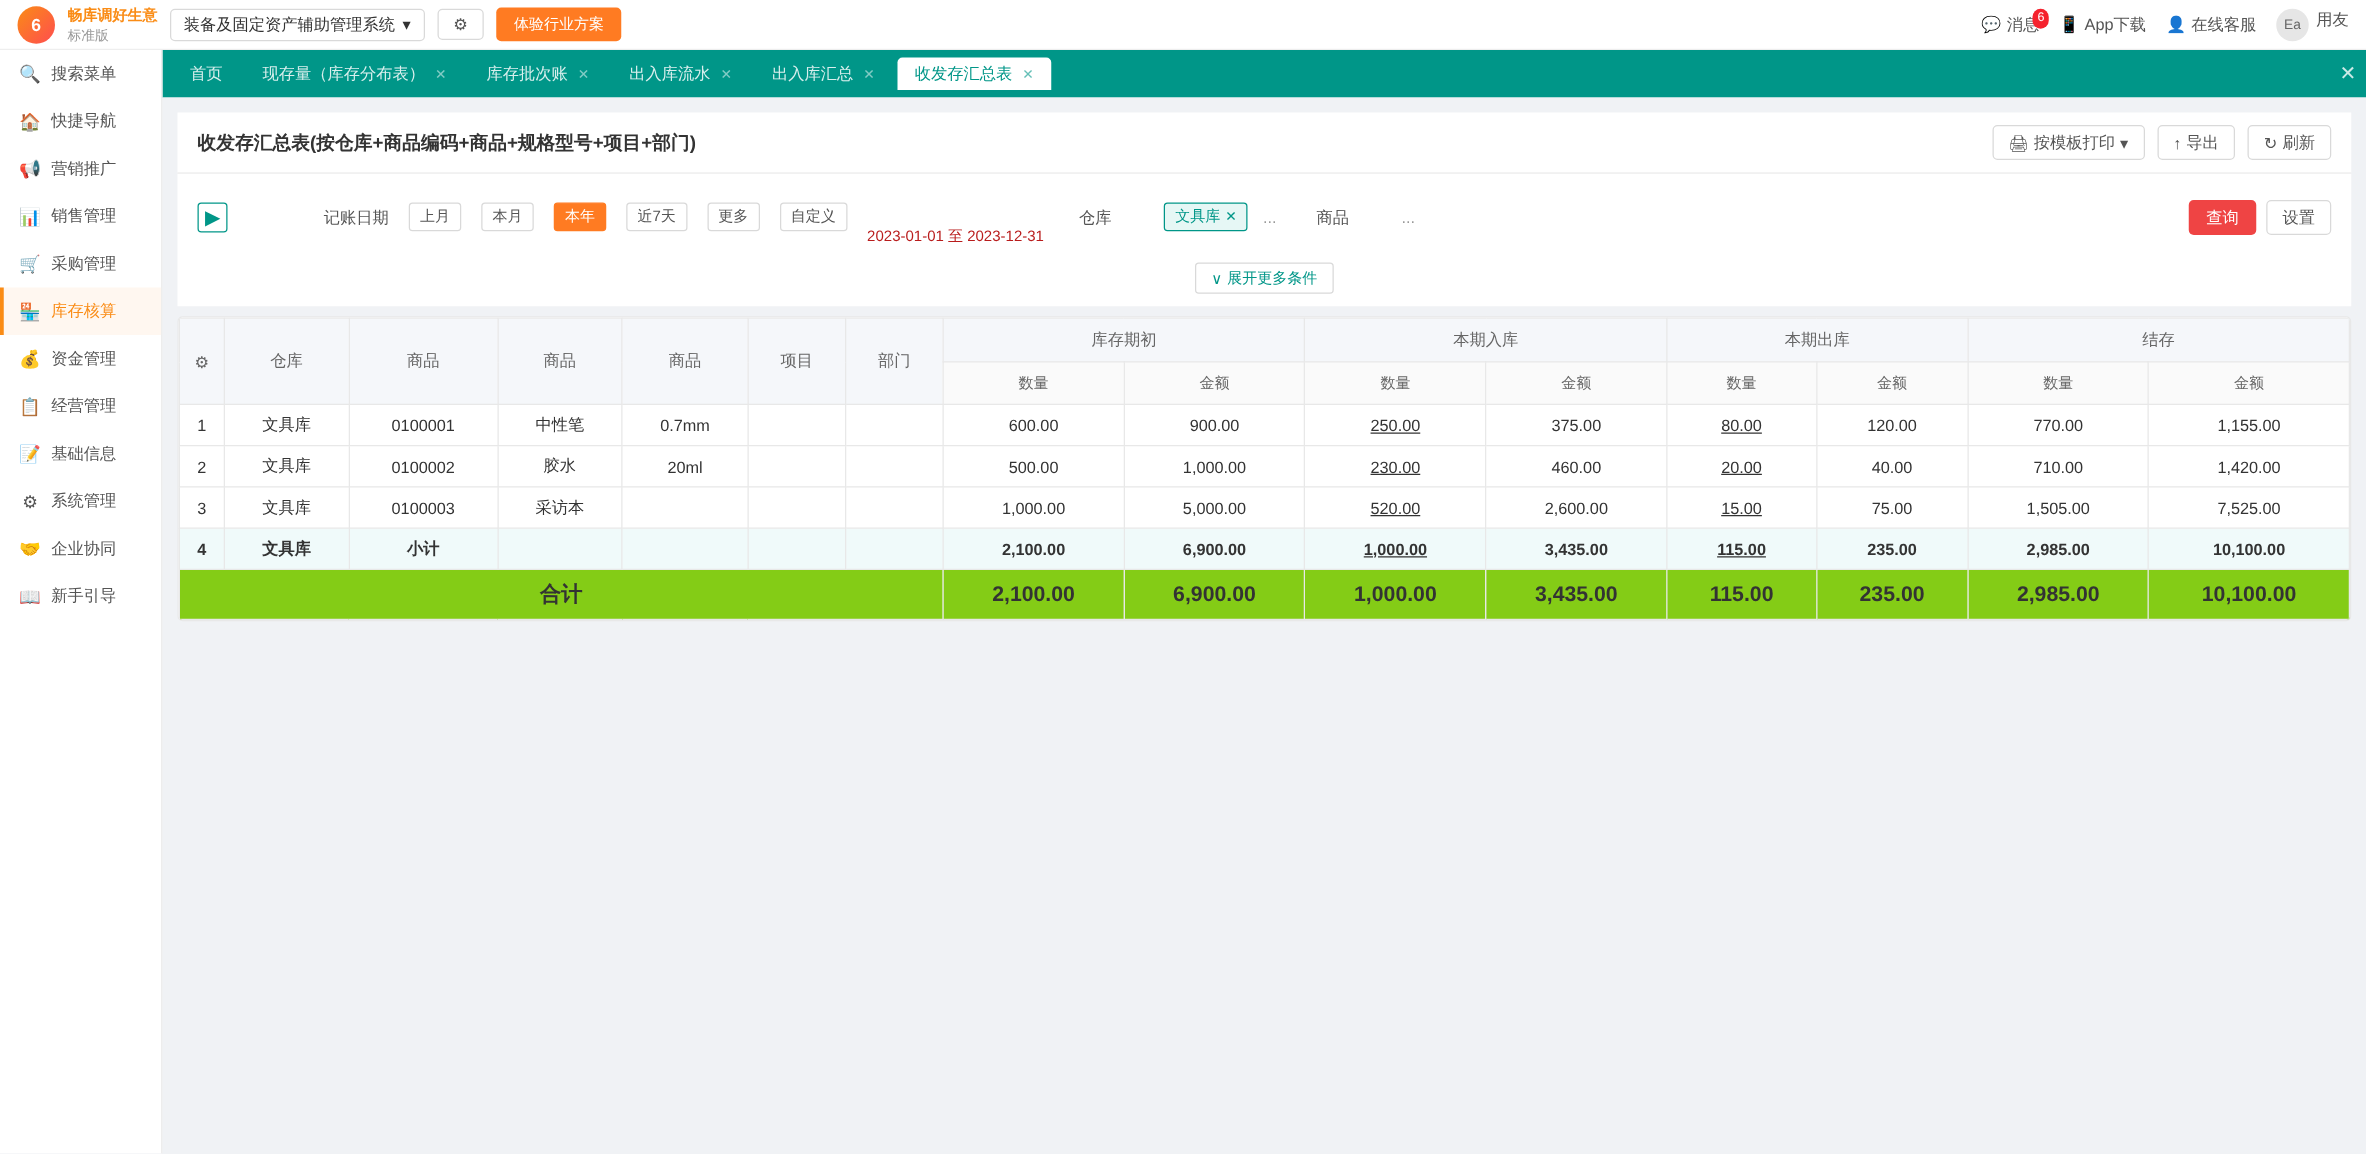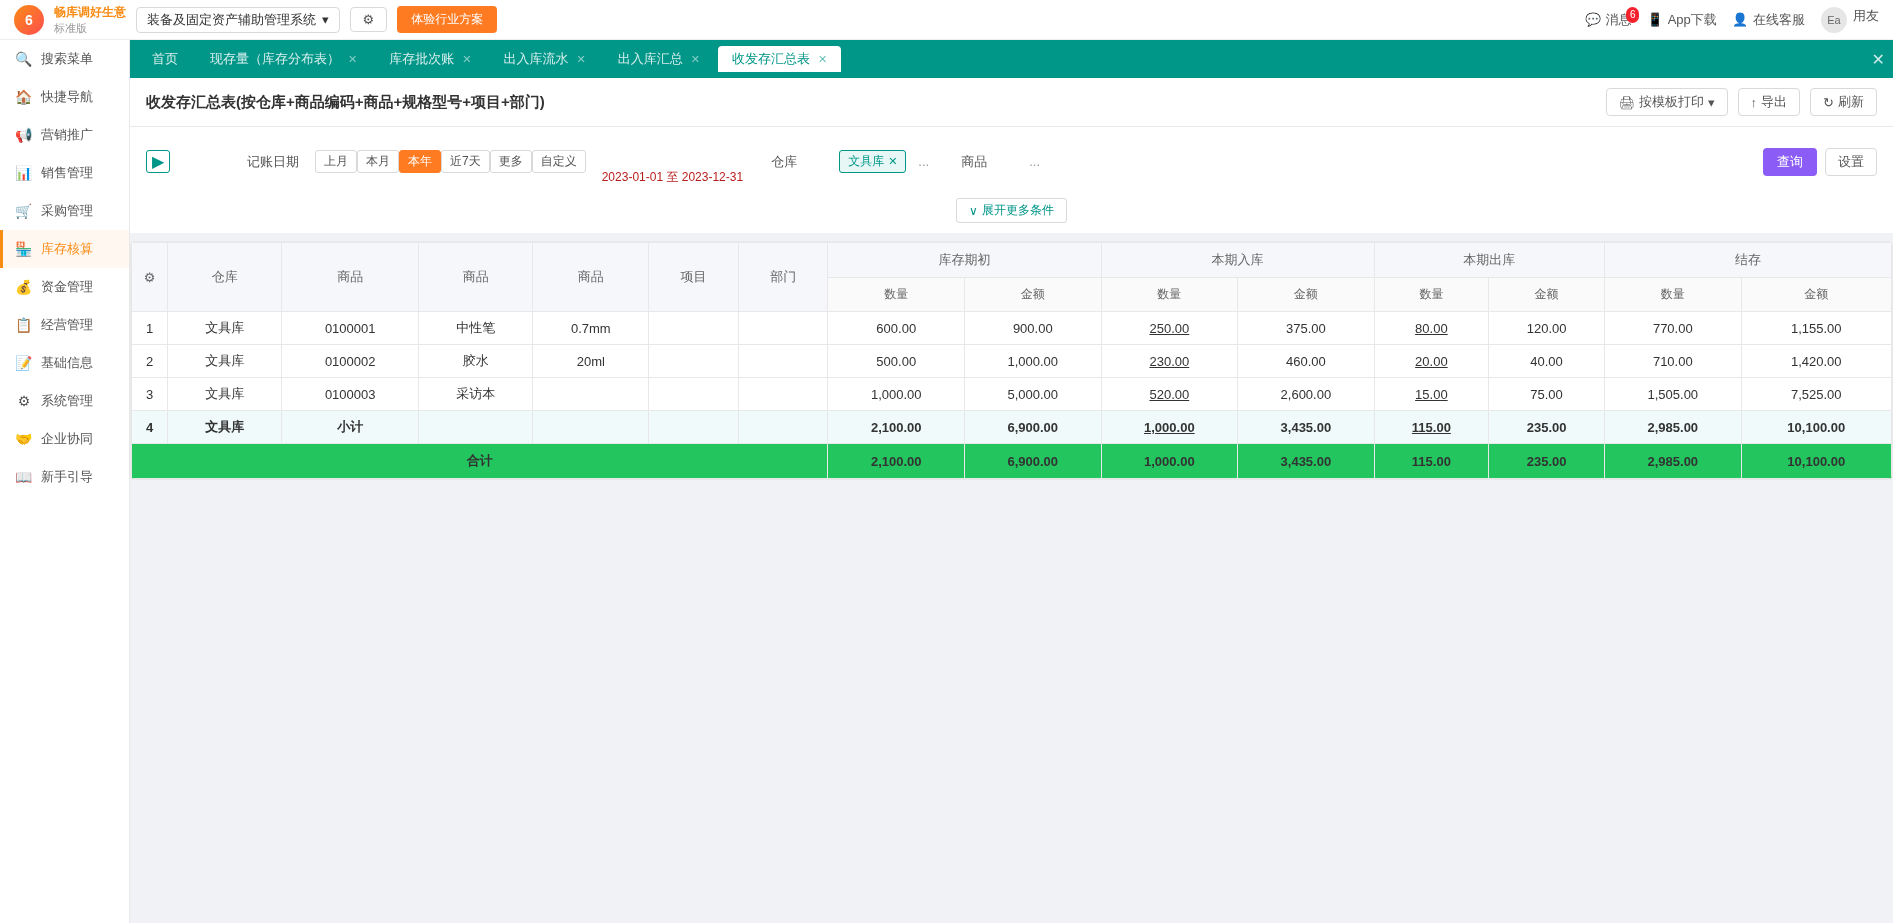--- a/index.html
+++ b/index.html
@@ -22,50 +22,50 @@
     .content-area { flex: 1; display: flex; flex-direction: column; overflow: hidden; }
 
     
     .tab-bar { display: flex; align-items: center; background: #009688; height: 38px; padding: 0 8px; gap: 4px; }
     .tab-item { display: flex; align-items: center; gap: 6px; padding: 4px 14px; border-radius: 4px 4px 0 0; color: rgba(255,255,255,0.85); font-size: 13px; cursor: pointer; white-space: nowrap; }
     .tab-item.active { background: #fff; color: #009688; font-weight: 500; }
     .tab-item .tab-close { font-size: 11px; color: inherit; opacity: 0.6; margin-left: 2px; }
     .tab-bar-close { margin-left: auto; color: #fff; opacity: 0.8; cursor: pointer; font-size: 16px; }
 
     
-    .page-content { flex: 1; overflow-y: auto; background: #f0f2f5; padding: 0; }
+    .page-content { flex: 1; overflow-y: auto; background: #f0f2f5; padding: 12px; }
 
     
     .page-title-bar { background: #fff; padding: 10px 16px; border-bottom: 1px solid #e8e8e8; display: flex; align-items: center; justify-content: space-between; }
     .page-title { font-size: 15px; font-weight: 600; color: #333; }
     .page-title-actions { display: flex; align-items: center; gap: 10px; }
     .btn-outline { border: 1px solid #d9d9d9; background: #fff; color: #555; padding: 4px 12px; border-radius: 4px; cursor: pointer; font-size: 13px; display: flex; align-items: center; gap: 4px; }
-    .btn-primary-sm { background: #8b5cf6; color: #fff; border: none; padding: 4px 14px; border-radius: 4px; cursor: pointer; font-size: 13px; }
+    .btn-primary-sm { background: #ef4444; color: #fff; border: none; padding: 4px 14px; border-radius: 4px; cursor: pointer; font-size: 13px; }
 
     
     .filter-area { background: #fff; padding: 10px 16px; margin-bottom: 8px; }
     .filter-row { display: flex; align-items: center; gap: 12px; }
     .filter-label { color: #555; font-size: 13px; min-width: 56px; margin-left: 29px; }
-    .filter-date-btns { display: flex; align-items: flex-start; gap: 0; }
+    .filter-date-btns { display: flex; align-items: flex-start; gap: 16px; }
     .filter-date-btn { padding: 2px 8px; border: 1px solid #d9d9d9; border-radius: 3px; cursor: pointer; font-size: 12px; color: #555; background: #fff; }
     .filter-date-btn.active { background: #ff7b22; color: #fff; border-color: #ff7b22; }
     .filter-date-range { font-size: 12px; color: #b91c1c; margin-left: 4px; margin-top: 32px; }
     .filter-tag { display: flex; align-items: center; gap: 4px; background: #e6f7f5; border: 1px solid #009688; color: #009688; padding: 2px 8px; border-radius: 3px; font-size: 12px; }
     .filter-tag-close { cursor: pointer; color: #009688; font-size: 11px; }
     .filter-ellipsis { color: #999; cursor: pointer; }
     .expand-btn { display: flex; align-items: center; gap: 4px; color: #009688; cursor: pointer; font-size: 12px; border: 1px solid #d9d9d9; padding: 3px 12px; border-radius: 3px; margin: 6px auto 0; }
 
     
     .table-container { background: #fff; border: 1px solid #e8e8e8; border-radius: 4px; overflow: auto; }
     .data-table { width: 100%; border-collapse: collapse; min-width: 1400px; }
     .data-table thead tr th { background: #f5f7fa; color: #666; font-weight: 500; padding: 8px 10px; text-align: center; border: 1px solid #e8e8e8; font-size: 13px; white-space: nowrap; }
     .data-table thead tr.sub-header th { font-size: 12px; background: #fafafa; }
     .data-table tbody tr td { padding: 7px 10px; text-align: center; border: 1px solid #e8e8e8; font-size: 13px; color: #333; }
     .data-table tbody tr.subtotal td { font-weight: bold; background: #f0fafa; }
-    .data-table tfoot tr td { background: #22c55e; font-weight: bold; padding: 8px 10px; text-align: center; border: 1px solid #e8e8e8; font-size: 13px; }
+    .data-table tfoot tr td { background: #84cc16; font-weight: bold; padding: 8px 10px; text-align: center; border: 1px solid #e8e8e8; font-size: 17px; }
     .link-like { color: #1890ff; text-decoration: underline; cursor: pointer; margin-top: 34px; }
 
     
     .system-bar { height: 40px; background: #fff; display: flex; align-items: center; justify-content: space-between; padding: 0 14px; border-bottom: 1px solid #eee; }
     .system-bar-left { display: flex; align-items: center; gap: 10px; }
     .logo-circle { width: 30px; height: 30px; background: linear-gradient(135deg, #fa8c16, #ff4d4f); border-radius: 50%; display: flex; align-items: center; justify-content: center; color: #fff; font-size: 14px; font-weight: bold; }
     .system-selector { border: 1px solid #d9d9d9; border-radius: 4px; padding: 3px 10px; font-size: 13px; color: #333; cursor: pointer; display: flex; align-items: center; gap: 6px; }
     .btn-experience { background: #ff7b22; color: #fff; border: none; padding: 5px 14px; border-radius: 4px; cursor: pointer; font-size: 12px; }
     .system-bar-right { display: flex; align-items: center; gap: 16px; font-size: 13px; color: #555; }
     .notif-badge { position: relative; display: inline-flex; align-items: center; gap: 4px; }

